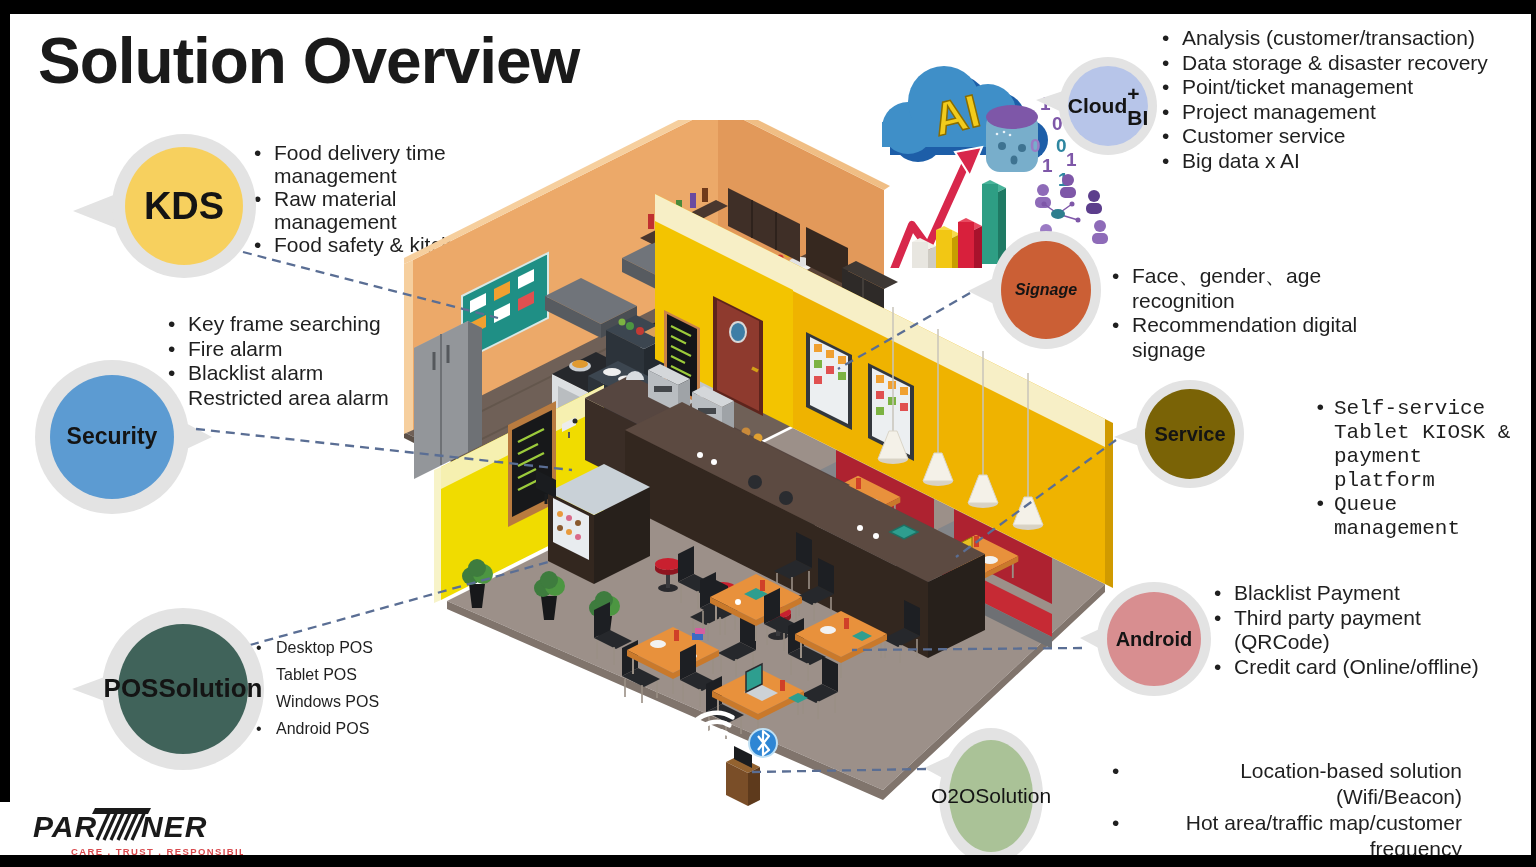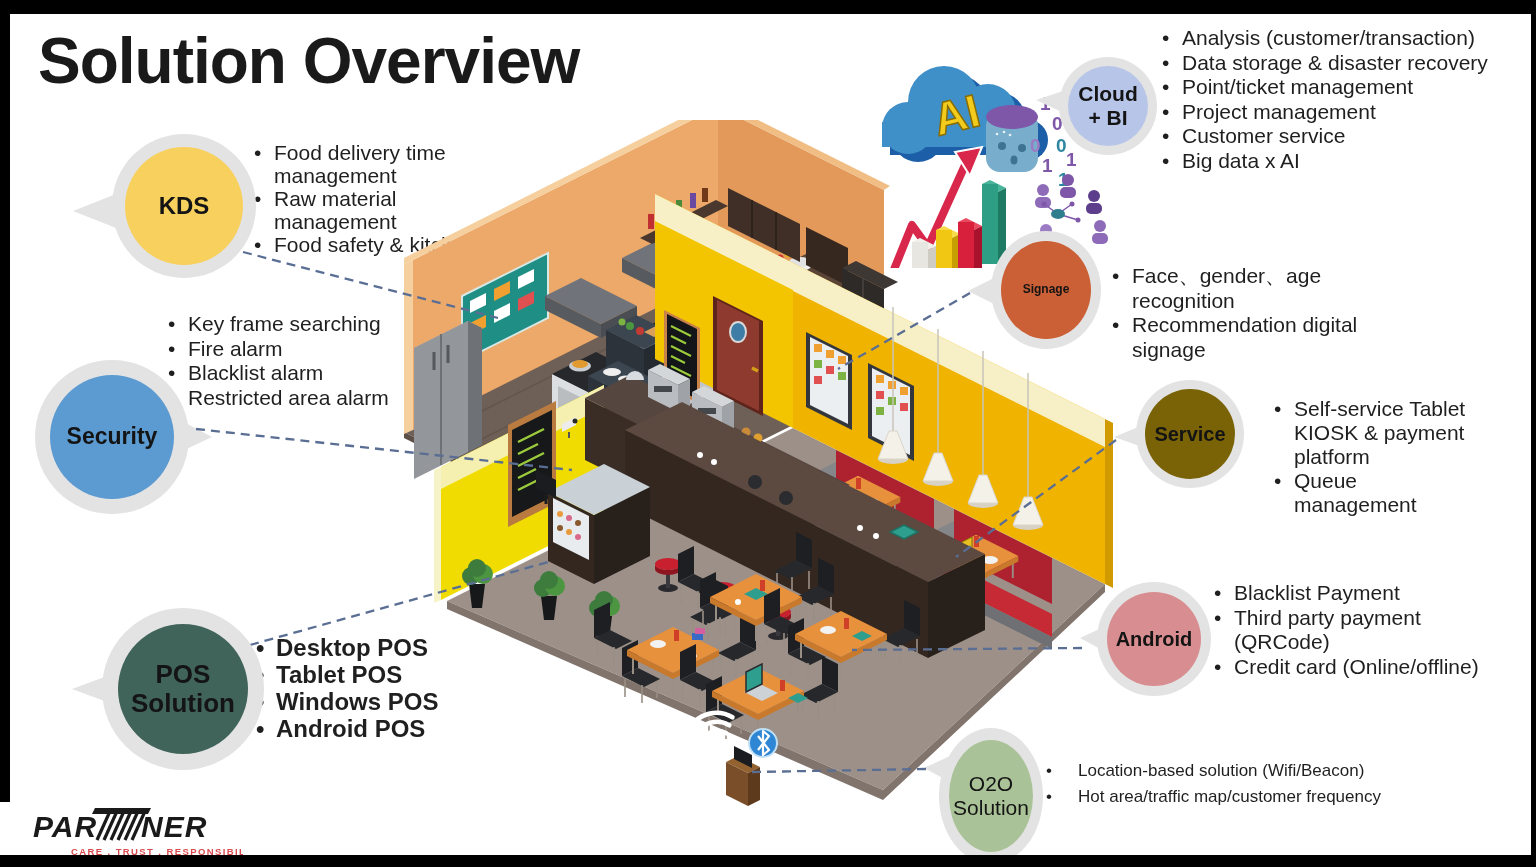--- a/index.html
+++ b/index.html
@@ -2,21 +2,21 @@
 <html><head>
 <meta charset="utf-8">
 <style>
   html,body{margin:0;padding:0;background:#000;}
   .page{position:relative;width:1536px;height:867px;background:#ffffff;overflow:hidden;
         font-family:"Liberation Sans","DejaVu Sans",sans-serif;color:#1a1a1a;}
   .bar{position:absolute;background:#000;z-index:9;}
   .title{position:absolute;left:38px;top:24px;font-size:64px;font-weight:800;letter-spacing:-1px;z-index:4;}
   
   .bubble{position:absolute;border-radius:50%;background:#E3E3E3;display:flex;align-items:center;justify-content:center;z-index:4;}
-  .bubble-inner{border-radius:50%;display:flex;flex-direction:column;align-items:center;justify-content:center;line-height:1.12;}
+  .bubble-inner{border-radius:50%;display:flex;flex-direction:row;align-items:center;justify-content:center;line-height:1.12;}
   .bubble-label{color:#141414;}
   
   .blist{position:absolute;margin:0;padding:0;list-style:none;z-index:1;color:#1f1f1f;}
   .blist li{position:relative;padding-left:24px;margin:0;}
   .blist li::before{content:"\2022";position:absolute;left:4px;}
   .blist li.nowrap{white-space:nowrap;}
   .blist.wide-ind li{padding-left:34px;}
   .blist.wide-ind li::before{left:2px;}
   .scene{position:absolute;z-index:2;}
   .overlay{position:absolute;left:0;top:0;z-index:3;pointer-events:none;}
@@ -38,48 +38,48 @@
     <li>Food delivery time management</li>
     <li>Raw material management</li>
     <li class="nowrap">Food safety &amp; kitchen paperless</li>
   </ul>
   <ul class="blist" style="left:164px;top:312px;width:260px;font-size:21px;line-height:24.5px;">
     <li>Key frame searching</li>
     <li>Fire alarm</li>
     <li>Blacklist alarm</li>
     <li class="nowrap">Restricted area alarm</li>
   </ul>
-  <ul class="blist" style="left:252px;top:634px;width:210px;font-size:24px;line-height:27px;font-weight:bold;">
+  <ul class="blist" style="left:252px;top:634px;width:210px;font-size:16px;line-height:27px;">
     <li>Desktop POS</li>
     <li>Tablet POS</li>
     <li>Windows POS</li>
     <li>Android POS</li>
   </ul>
   <ul class="blist" style="left:1158px;top:26px;width:375px;font-size:21px;line-height:24.5px;">
     <li>Analysis (customer/transaction)</li>
     <li>Data storage &amp; disaster recovery</li>
     <li>Point/ticket management</li>
     <li>Project management</li>
     <li>Customer service</li>
     <li>Big data x AI</li>
   </ul>
   <ul class="blist" style="left:1108px;top:264px;width:320px;font-size:21px;line-height:24.5px;">
     <li>Face、gender、age recognition</li>
     <li>Recommendation digital signage</li>
   </ul>
-  <ul class="blist" style="left:1270px;top:397px;width:215px;font-size:21px;line-height:24px;">
+  <ul class="blist" style="left:1310px;top:397px;width:215px;font-size:21px;line-height:24px;font-family:Liberation Mono, monospace;">
     <li>Self-service Tablet KIOSK &amp; payment platform</li>
     <li>Queue management</li>
   </ul>
   <ul class="blist" style="left:1210px;top:581px;width:272px;font-size:21px;line-height:24.6px;">
     <li>Blacklist Payment</li>
     <li>Third party payment (QRCode)</li>
     <li class="nowrap">Credit card (Online/offline)</li>
   </ul>
-  <ul class="blist wide-ind" style="left:1044px;top:758px;width:352px;font-size:17px;line-height:26px;">
+  <ul class="blist wide-ind" style="left:1110px;top:758px;width:352px;font-size:21px;line-height:26px;text-align:right;">
     <li>Location-based solution (Wifi/Beacon)</li>
     <li>Hot area/traffic map/customer frequency</li>
   </ul>
 
   <svg class="scene" style="left:390px;top:120px;" width="740" height="700" viewBox="390 120 740 700">
     <defs>
       <g id="chW">
         <polygon points="-22,-8 -22,-36 -6,-44 -6,-16" fill="#1D1F23"></polygon>
         <polygon points="-22,-8 -6,-16 16,-5 0,3" fill="#26282C"></polygon>
         <path d="M-19,-5 l0,18 M-2,1 l0,18 M13,-3 l0,17" stroke="#9A8F85" stroke-width="1.6" fill="none"></path>
@@ -540,21 +540,21 @@
       <path d="M250,645 L552,561"></path>
       <path d="M970,293 L838,369"></path>
       <path d="M1116,440 L956,557"></path>
       <path d="M1082,648 L852,650"></path>
       <path d="M926,769 L752,772"></path>
     </g>
   </svg>
 
   <div class="bubble" style="left:112px;top:134px;width:144px;height:144px;">
     <div class="bubble-inner" style="background:#F7D05E;width:118px;height:118px;">
-      <div class="bubble-label" style="font-size:24px;font-weight:900;">KDS</div>
+      <div class="bubble-label" style="font-size:38px;font-weight:900;">KDS</div>
     </div>
   </div>
   <div class="bubble" style="left:35px;top:360px;width:154px;height:154px;">
     <div class="bubble-inner" style="background:#5C9BD2;width:124px;height:124px;">
       <div class="bubble-label" style="font-size:23px;font-weight:bold;">Security</div>
     </div>
   </div>
   <div class="bubble" style="left:102px;top:608px;width:162px;height:162px;">
     <div class="bubble-inner" style="background:#40635A;width:130px;height:130px;">
       <div class="bubble-label" style="font-size:26px;font-weight:bold;">POS</div>
@@ -562,21 +562,21 @@
     </div>
   </div>
   <div class="bubble" style="left:1059px;top:57px;width:98px;height:98px;">
     <div class="bubble-inner" style="background:#B7C5E9;width:80px;height:80px;">
       <div class="bubble-label" style="font-size:21px;font-weight:bold;">Cloud</div>
       <div class="bubble-label" style="font-size:21px;font-weight:bold;">+ BI</div>
     </div>
   </div>
   <div class="bubble" style="left:991px;top:231px;width:110px;height:118px;">
     <div class="bubble-inner" style="background:#CB5F35;width:90px;height:98px;">
-      <div class="bubble-label" style="font-size:12px;font-weight:bold;">Signage</div>
+      <div class="bubble-label" style="font-size:16px;font-weight:bold;font-style:italic;">Signage</div>
     </div>
   </div>
   <div class="bubble" style="left:1136px;top:380px;width:108px;height:108px;">
     <div class="bubble-inner" style="background:#7A6306;width:90px;height:90px;">
       <div class="bubble-label" style="font-size:20px;font-weight:bold;">Service</div>
     </div>
   </div>
   <div class="bubble" style="left:1097px;top:582px;width:114px;height:114px;">
     <div class="bubble-inner" style="background:#D88E90;width:94px;height:94px;">
       <div class="bubble-label" style="font-size:20px;font-weight:bold;">Android</div>

